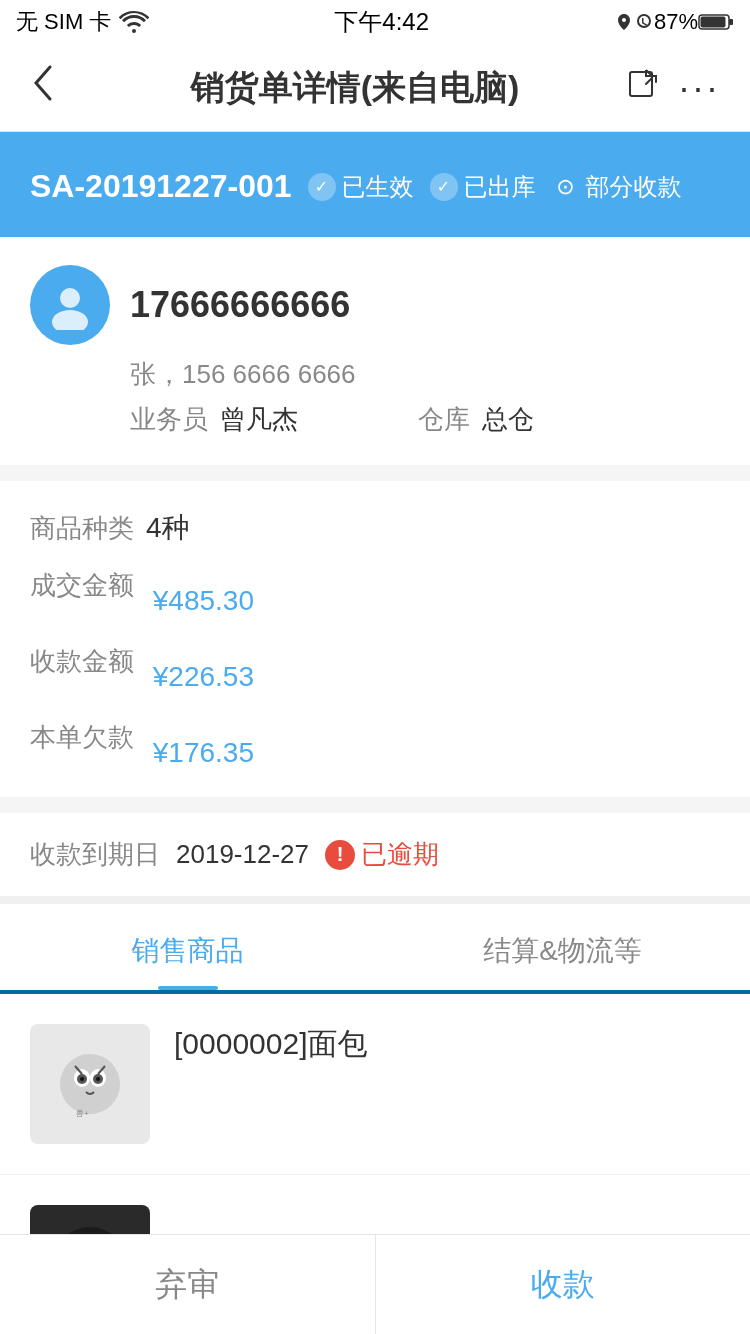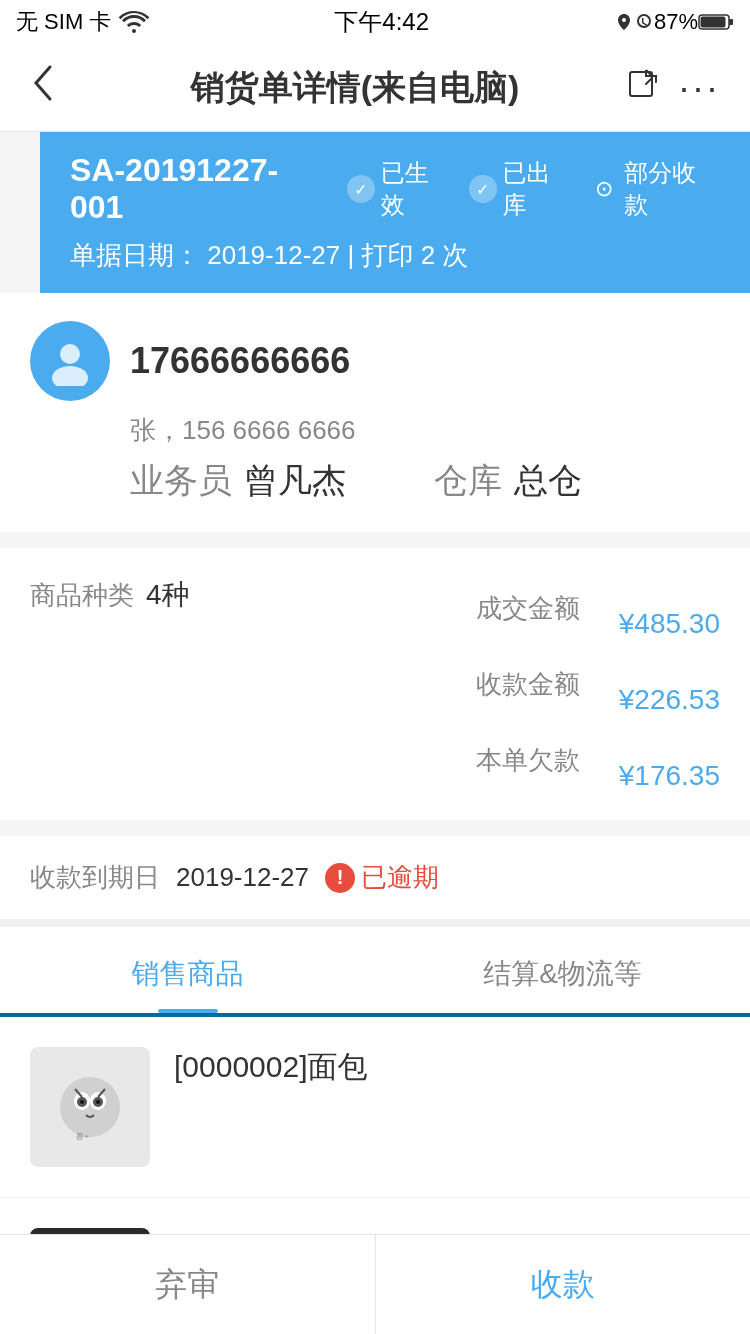--- a/index.html
+++ b/index.html
@@ -64,22 +64,21 @@
       display: flex;
       align-items: center;
       gap: 20px;
       width: 100px;
       justify-content: flex-end;
     }
 
     
     .order-header {
       background: #4AABEE;
-      padding: 20px 30px 20px;
-      margin-left: 40px;
+      padding: 36px 30px 20px;
     }
     .order-header-row1 {
       display: flex;
       align-items: center;
       gap: 16px;
       margin-bottom: 12px;
     }
     .order-id {
       font-size: 32px;
       font-weight: 700;
@@ -152,40 +151,41 @@
       color: #333;
     }
     .customer-detail {
       font-size: 26px;
       color: #888;
       margin-bottom: 10px;
       padding-left: 100px;
     }
     .customer-meta {
       display: flex;
-      gap: 28px;
-      font-size: 34px;
+      gap: 60px;
+      font-size: 26px;
       color: #333;
       padding-left: 100px;
     }
     .meta-item {
       display: flex;
       gap: 12px;
     }
     .meta-label {
       color: #888;
     }
 
     
     .summary-section {
       background: #fff;
       padding: 28px 30px;
       margin-bottom: 16px;
       display: flex;
       align-items: flex-start;
+      flex-direction: column;
     }
     .summary-left {
       flex: 1;
     }
     .summary-row {
       display: flex;
       align-items: center;
       gap: 12px;
       margin-bottom: 6px;
     }
@@ -198,21 +198,20 @@
       color: #333;
     }
     .summary-right {
       display: flex;
       flex-direction: column;
       align-items: flex-end;
       gap: 12px;
     }
     .amount-row {
       display: flex;
-      gap: 20px;
       align-items: center;
     }
     .amount-label {
       font-size: 26px;
       color: #888;
       text-align: right;
     }
     .amount-value {
       font-size: 28px;
       color: #4AABEE;
@@ -433,25 +432,20 @@
       <div class="badge">
         <div class="badge-check">✓</div>
         <span>已出库</span>
       </div>
       <div class="badge">
         <div class="badge-clock">⊙</div>
         <span>部分收款</span>
       </div>
     </div>
   </div>
-  <div class="order-date">
-    <span>单据日期：</span>
-    <span>2019-12-27</span>
-    <span>| 打印 2 次</span>
-  </div>
 </div>
 
 <div class="customer-section">
   <div class="customer-row">
     <div class="avatar">
       <svg viewBox="0 0 50 50" fill="none">
         <circle cx="25" cy="18" r="10" fill="#fff" opacity="0.8"></circle>
         <ellipse cx="25" cy="42" rx="18" ry="12" fill="#fff" opacity="0.8"></ellipse>
       </svg>
     </div>

